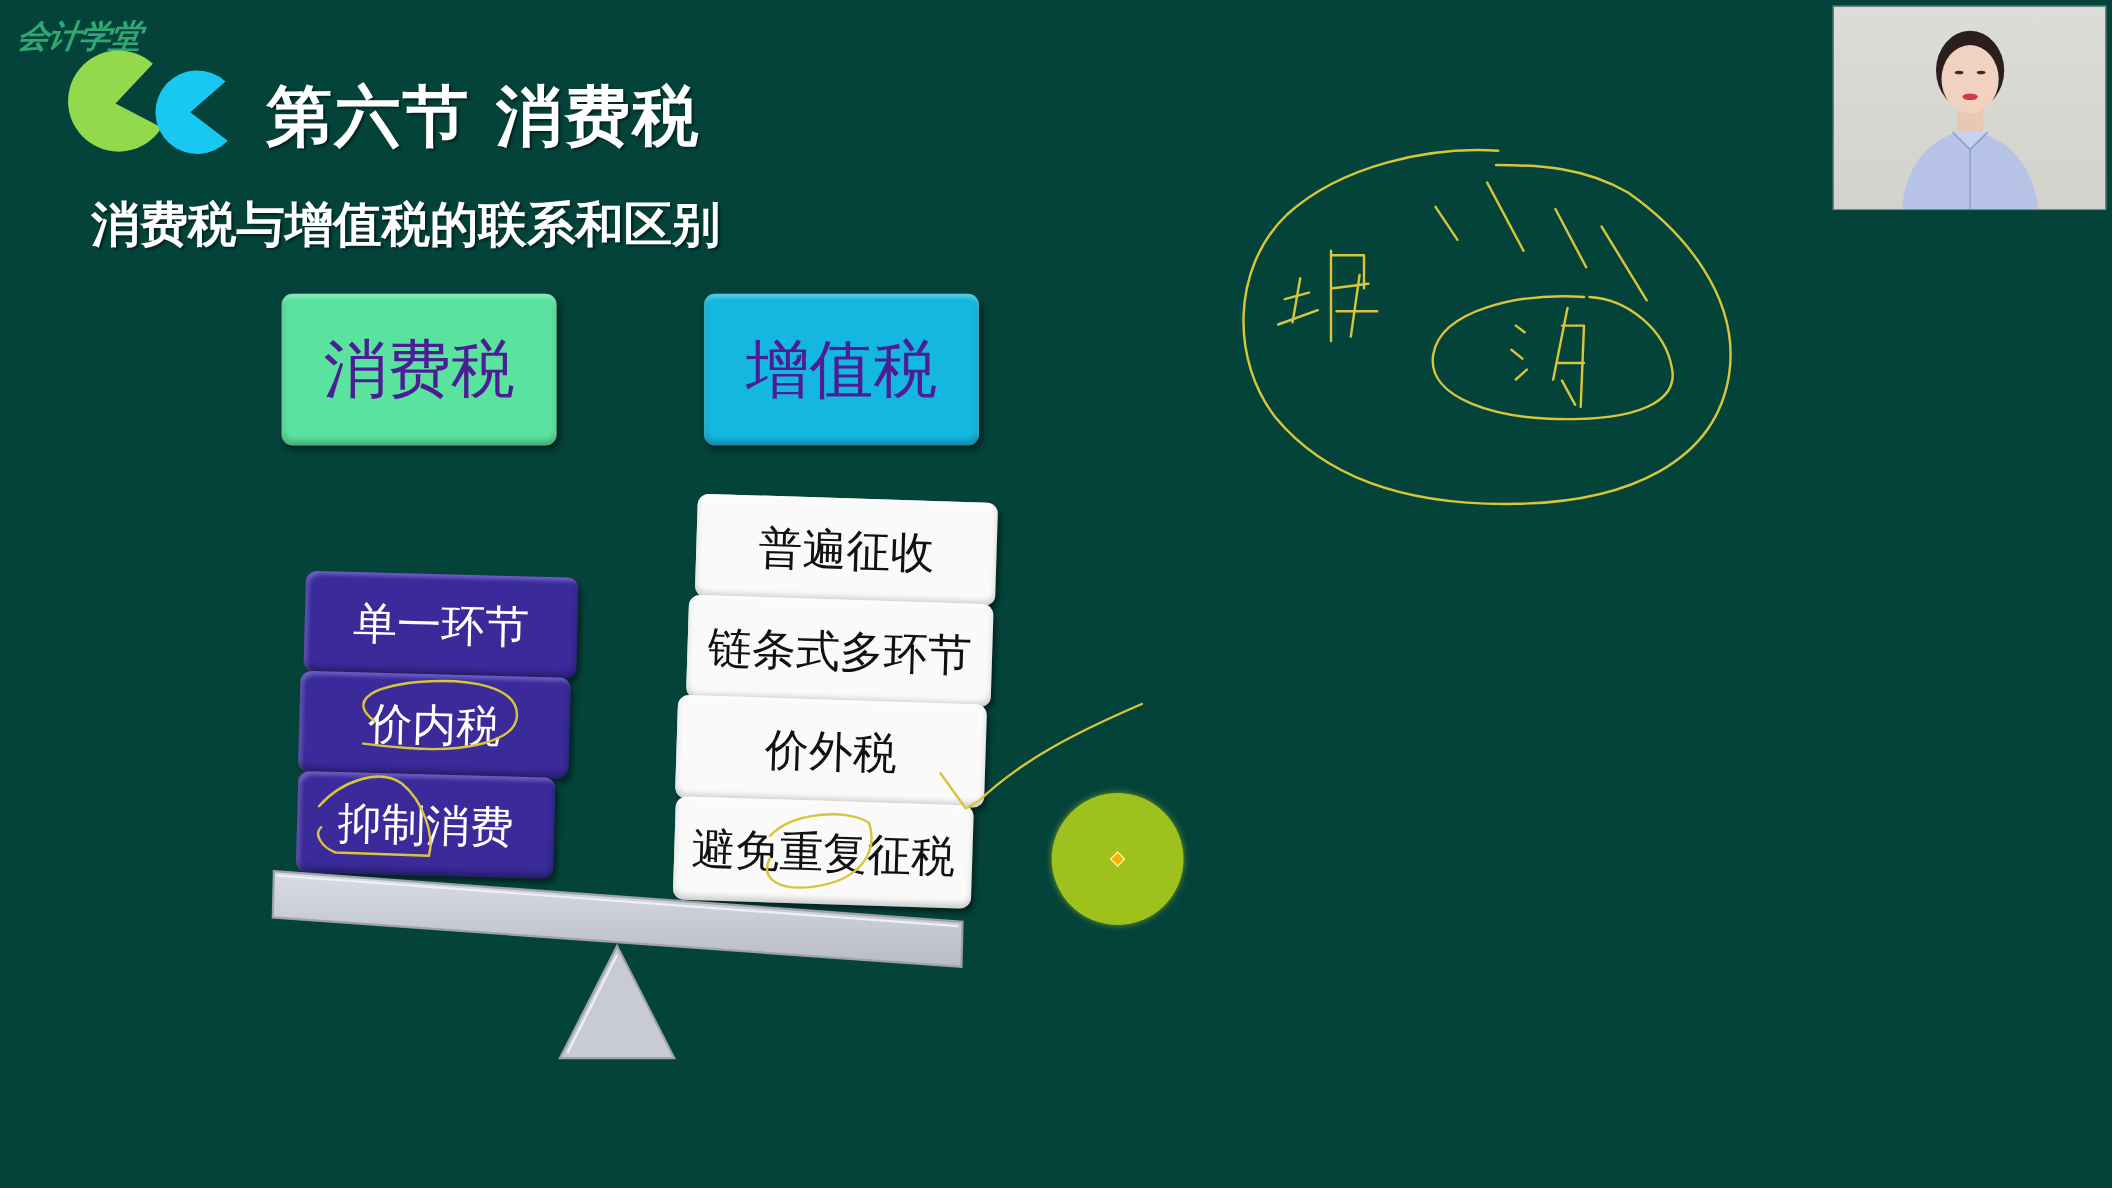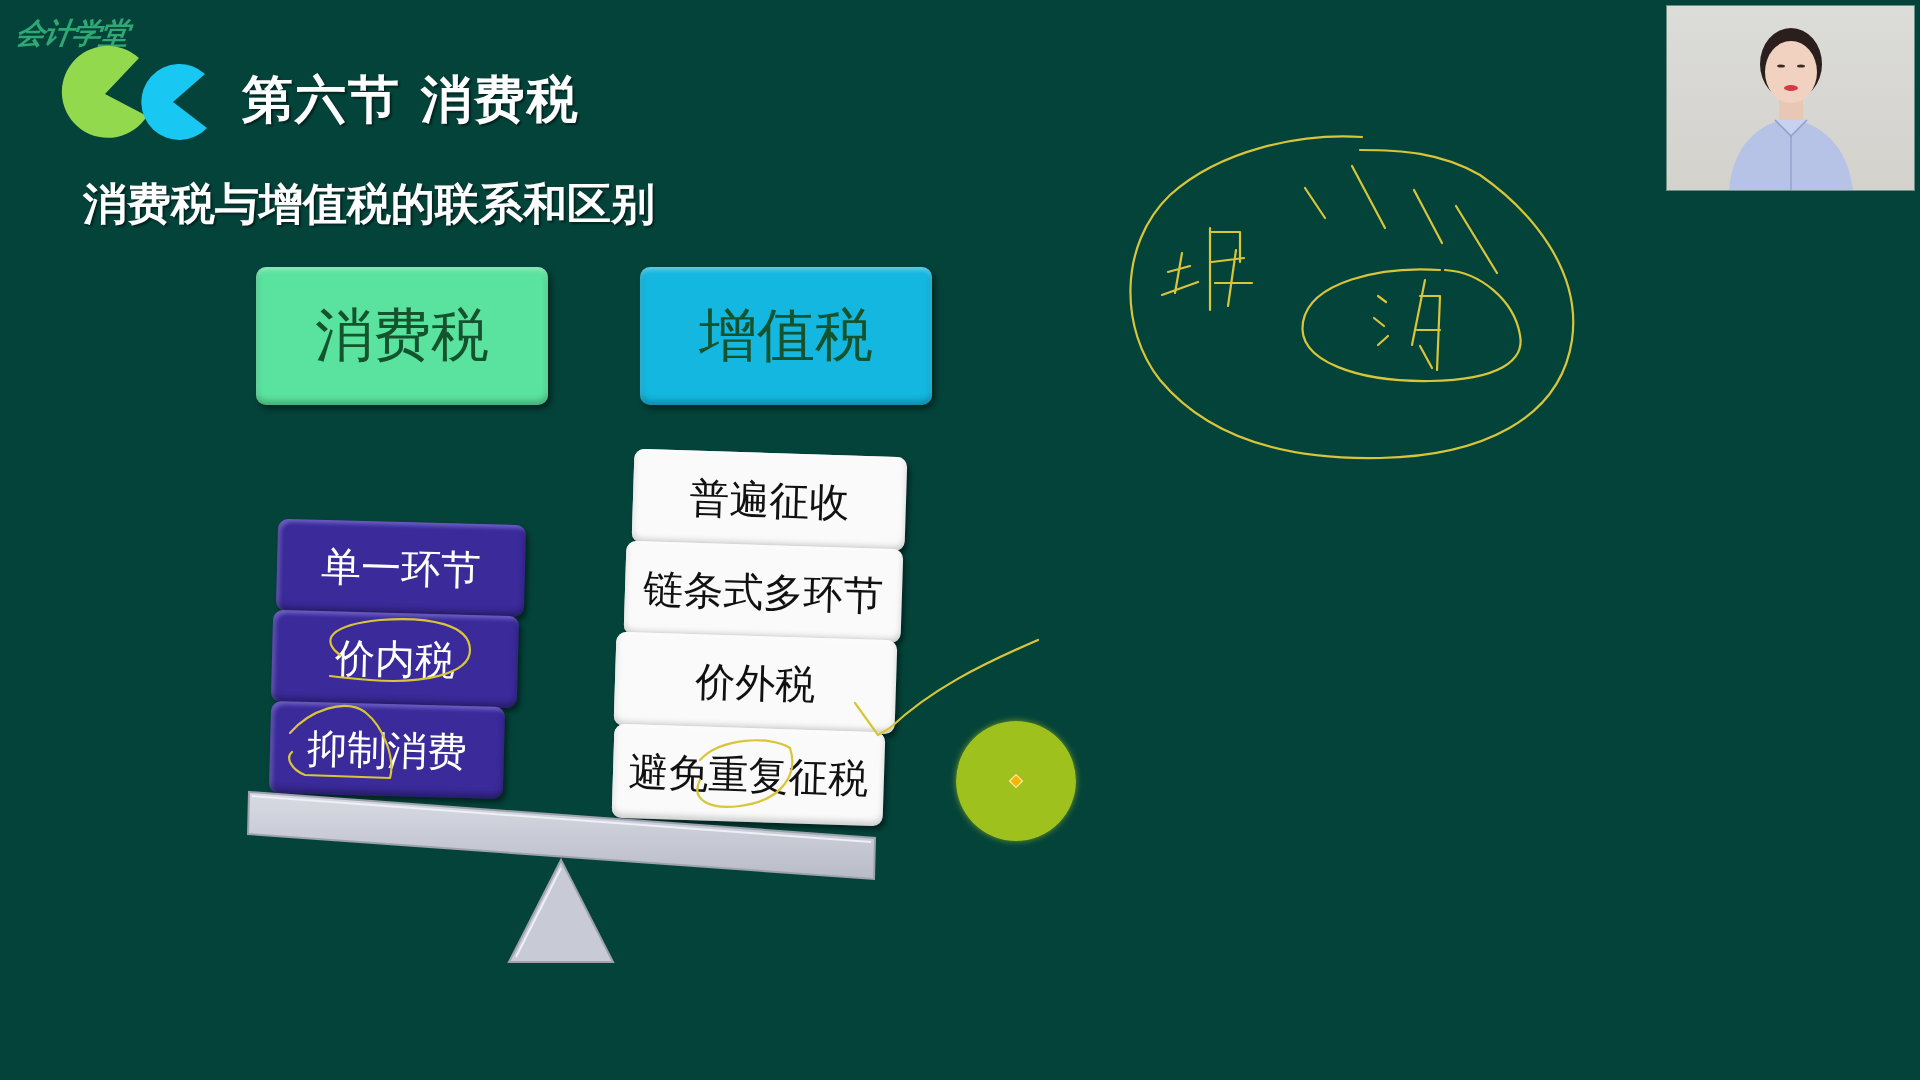--- a/index.html
+++ b/index.html
@@ -11,32 +11,32 @@
   .abs { position:absolute; }
 
   
   .logo-text {
     left:16px; top:14px; font-size:29px; font-weight:bold; font-style:italic;
     color:#2fa873; letter-spacing:-1px; transform:skewX(-8deg);
   }
   .logo-svg { left:55px; top:40px; }
 
   .section-title {
-    left:242px; top:66px; font-size:51px; font-weight:bold; color:#ffffff;
+    left:242px; top:66px; font-size:60px; font-weight:bold; color:#ffffff;
     letter-spacing:2px; text-shadow:2px 2px 2px rgba(0,0,0,0.45);
   }
   .section-subtitle {
     left:83px; top:175px; font-size:44px; font-weight:bold; color:#ffffff;
     text-shadow:2px 2px 2px rgba(0,0,0,0.45);
   }
 
   .head-box {
-    top:267px; width:292px; height:138px; border-radius:10px;
+    top:267px; width:250px; height:138px; border-radius:10px;
     display:flex; align-items:center; justify-content:center;
-    font-size:58px; color:#14532d;
+    font-size:58px; color:#4c1d95;
     box-shadow: inset 0 -4px 6px rgba(0,0,0,0.25), inset 0 3px 4px rgba(255,255,255,0.35), 3px 4px 6px rgba(0,0,0,0.45);
     font-family: Liberation Mono, monospace;
   }
   .head-consumption { left:256px; background:#5ae39e; }
   .head-vat { left:640px; background:#13b7df; }
 
   .pblock {
     height:92px; border-radius:10px; background:#3a2a9a;
     display:flex; align-items:center; justify-content:center;
     font-size:40px; color:#ffffff;

